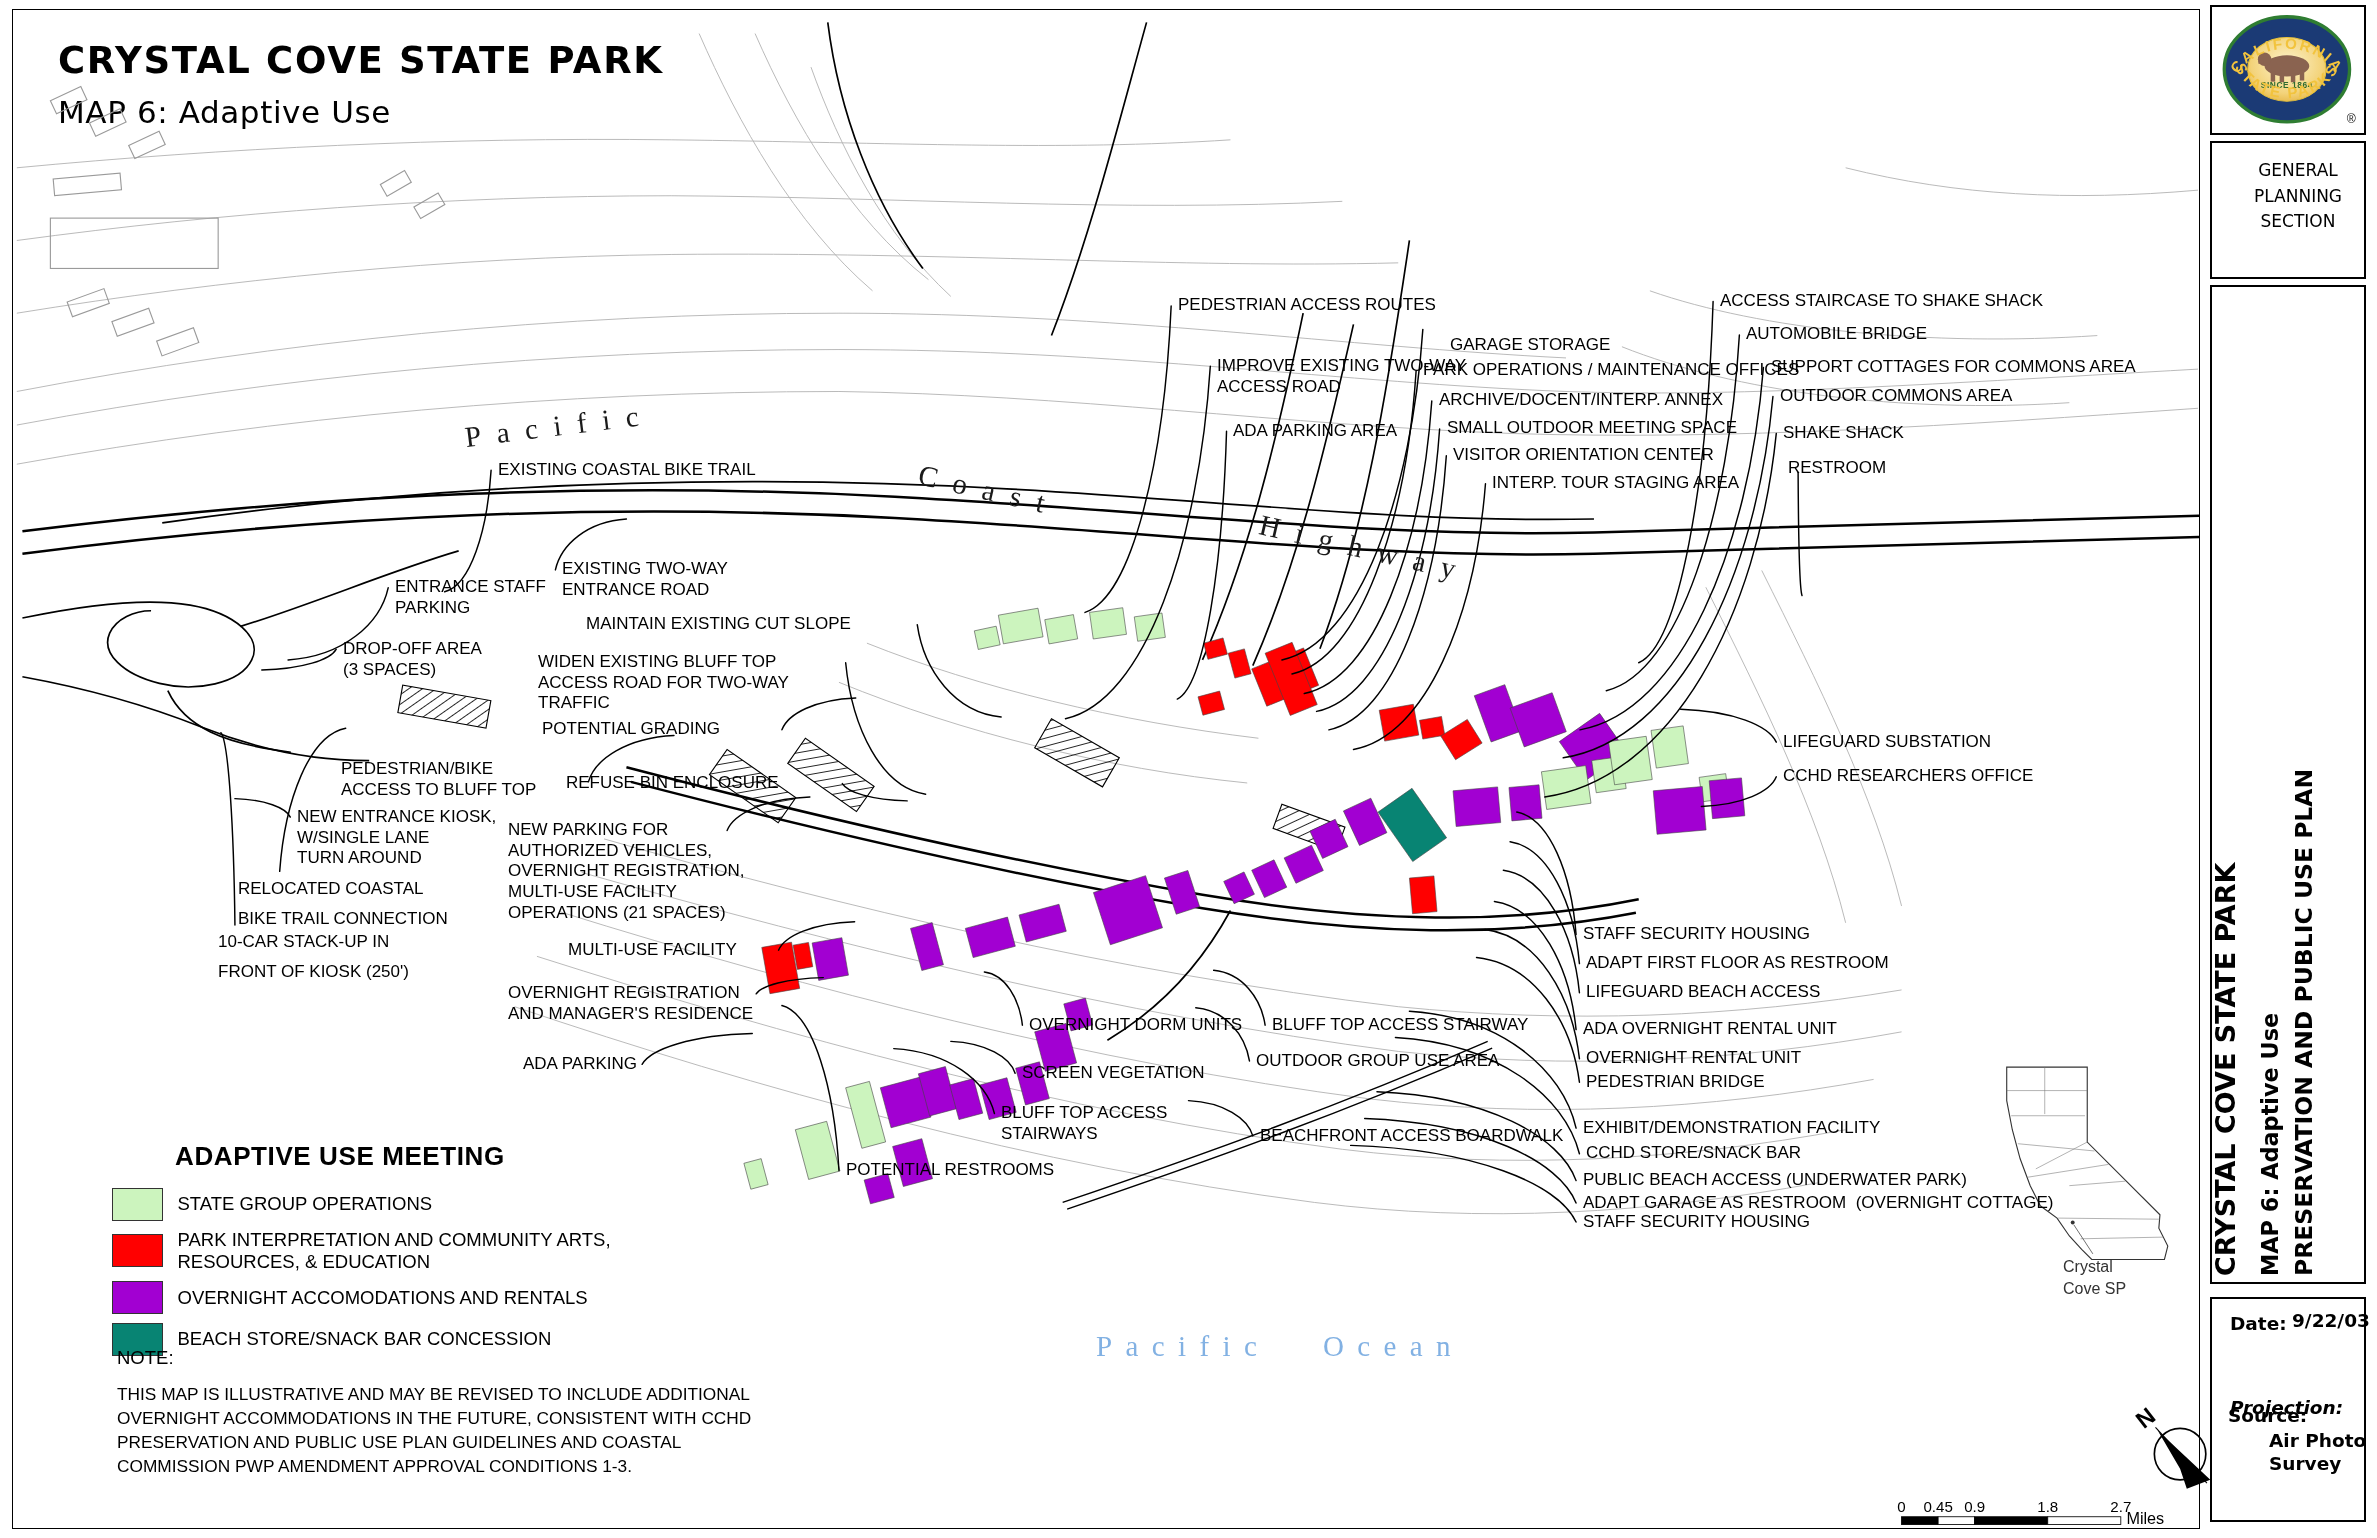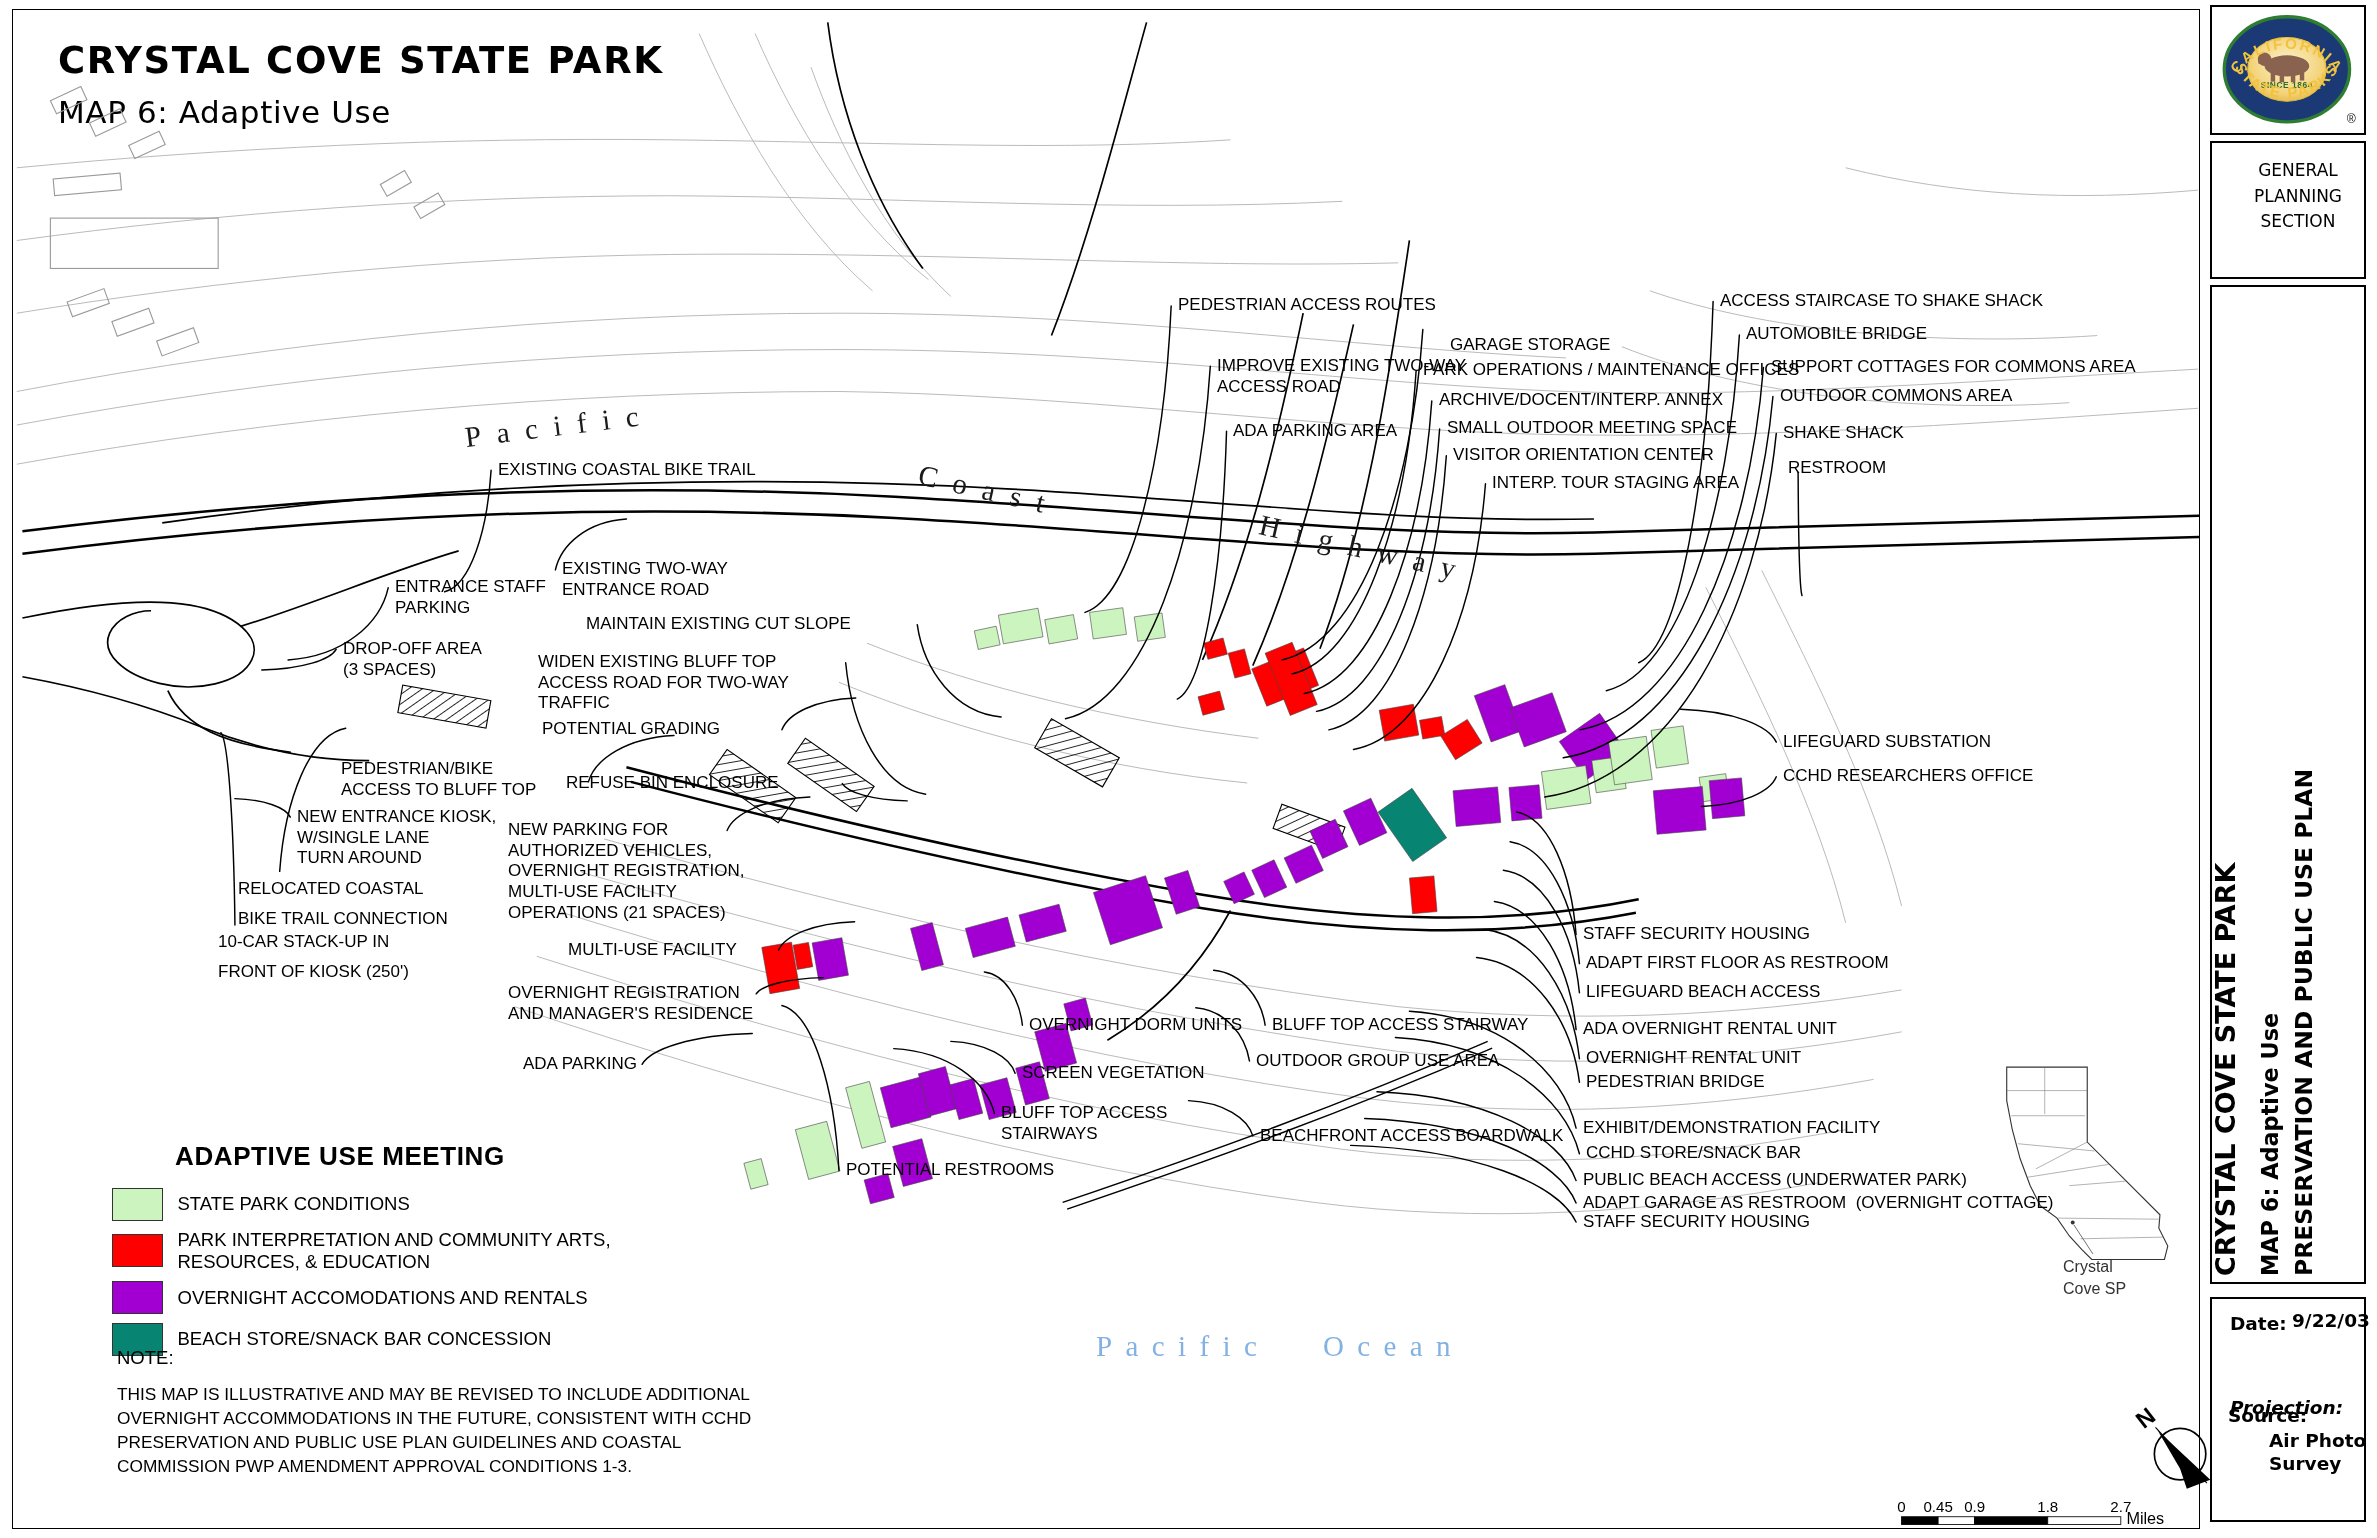--- a/index.html
+++ b/index.html
@@ -331,21 +331,21 @@
   <div class="side-small" style="left:2230px;top:1397px;font-style:italic;">Projection:</div>
   <div class="side-small" style="left:2228px;top:1405px;">Source:</div>
   <div class="side-small" style="left:2269px;top:1430px;">Air Photo</div>
   <div class="side-small" style="left:2269px;top:1453px;">Survey</div>
 
   <div id="legend">
     <div id="legend-title">ADAPTIVE USE MEETING</div>
     <div id="legend-items">
         <div class="legend-item">
           <span class="legend-swatch" style="background: rgb(204, 244, 190);"></span>
-          <span class="legend-label">STATE PARK CONDITIONS</span>
+          <span class="legend-label">STATE GROUP OPERATIONS</span>
         </div>
         <div class="legend-item">
           <span class="legend-swatch" style="background: rgb(255, 0, 0);"></span>
           <span class="legend-label">PARK INTERPRETATION AND COMMUNITY ARTS,
 RESOURCES, &amp; EDUCATION</span>
         </div>
         <div class="legend-item">
           <span class="legend-swatch" style="background: rgb(162, 0, 210);"></span>
           <span class="legend-label">OVERNIGHT ACCOMODATIONS AND RENTALS</span>
         </div>

